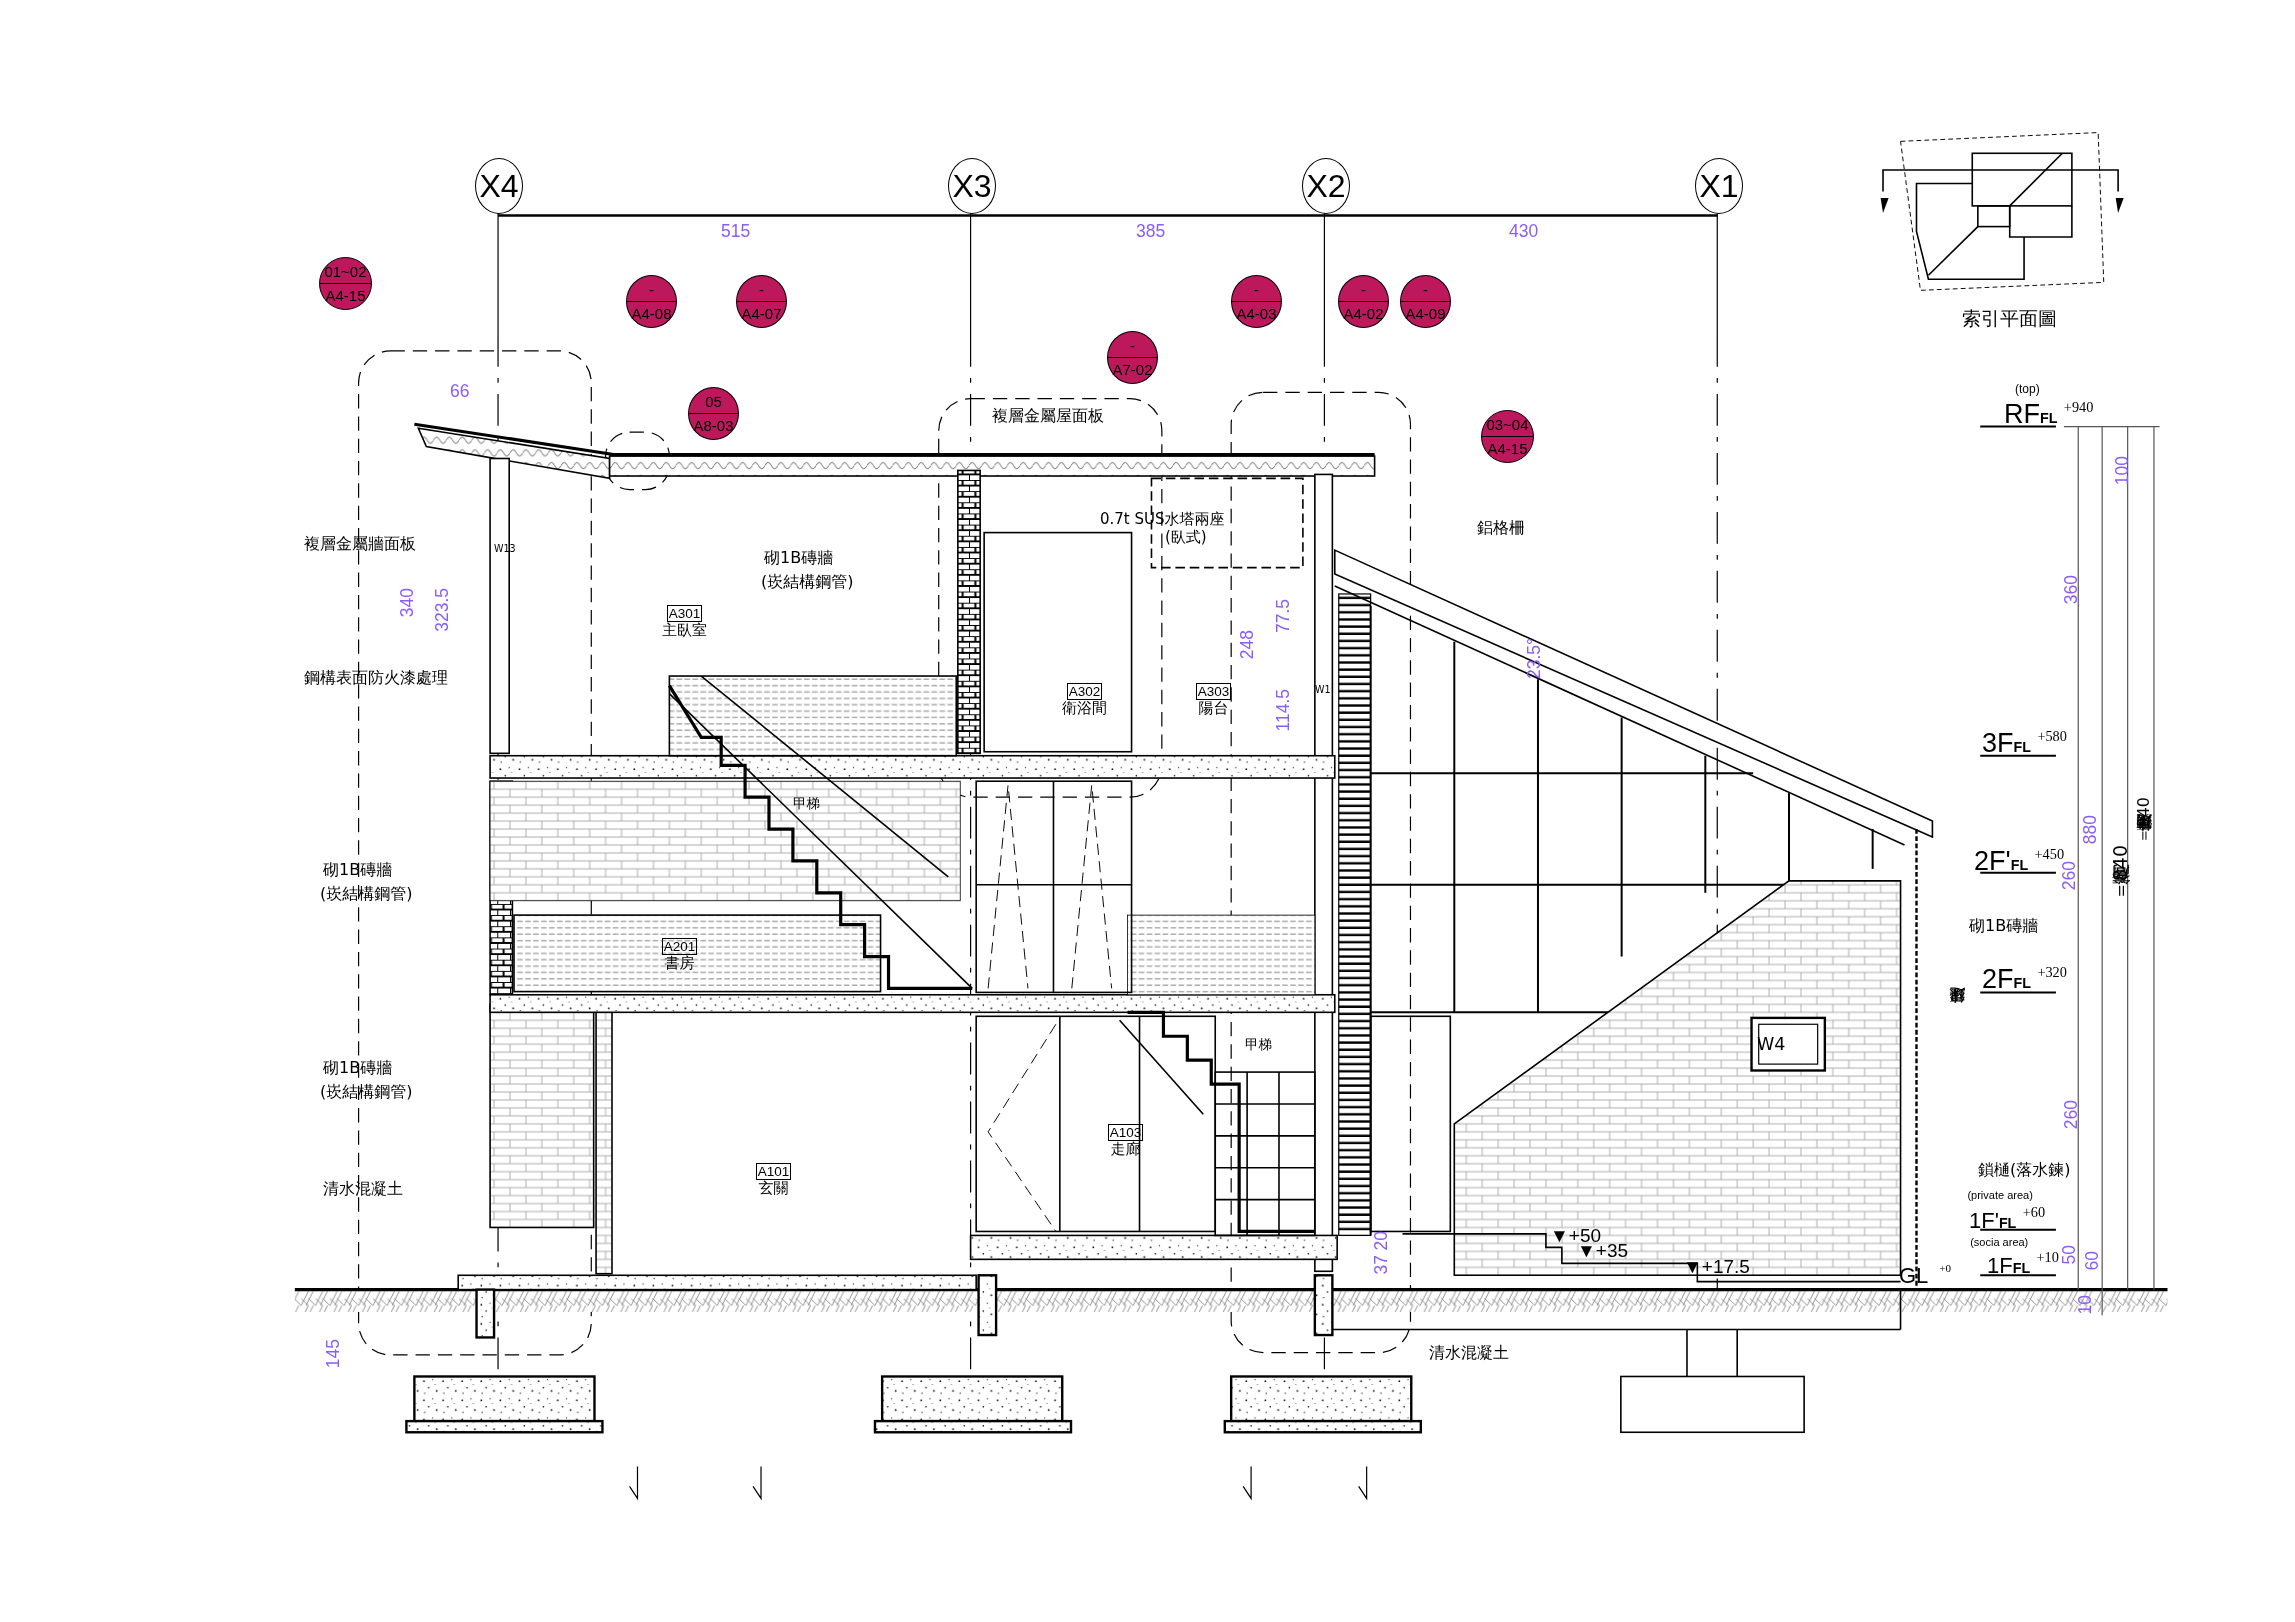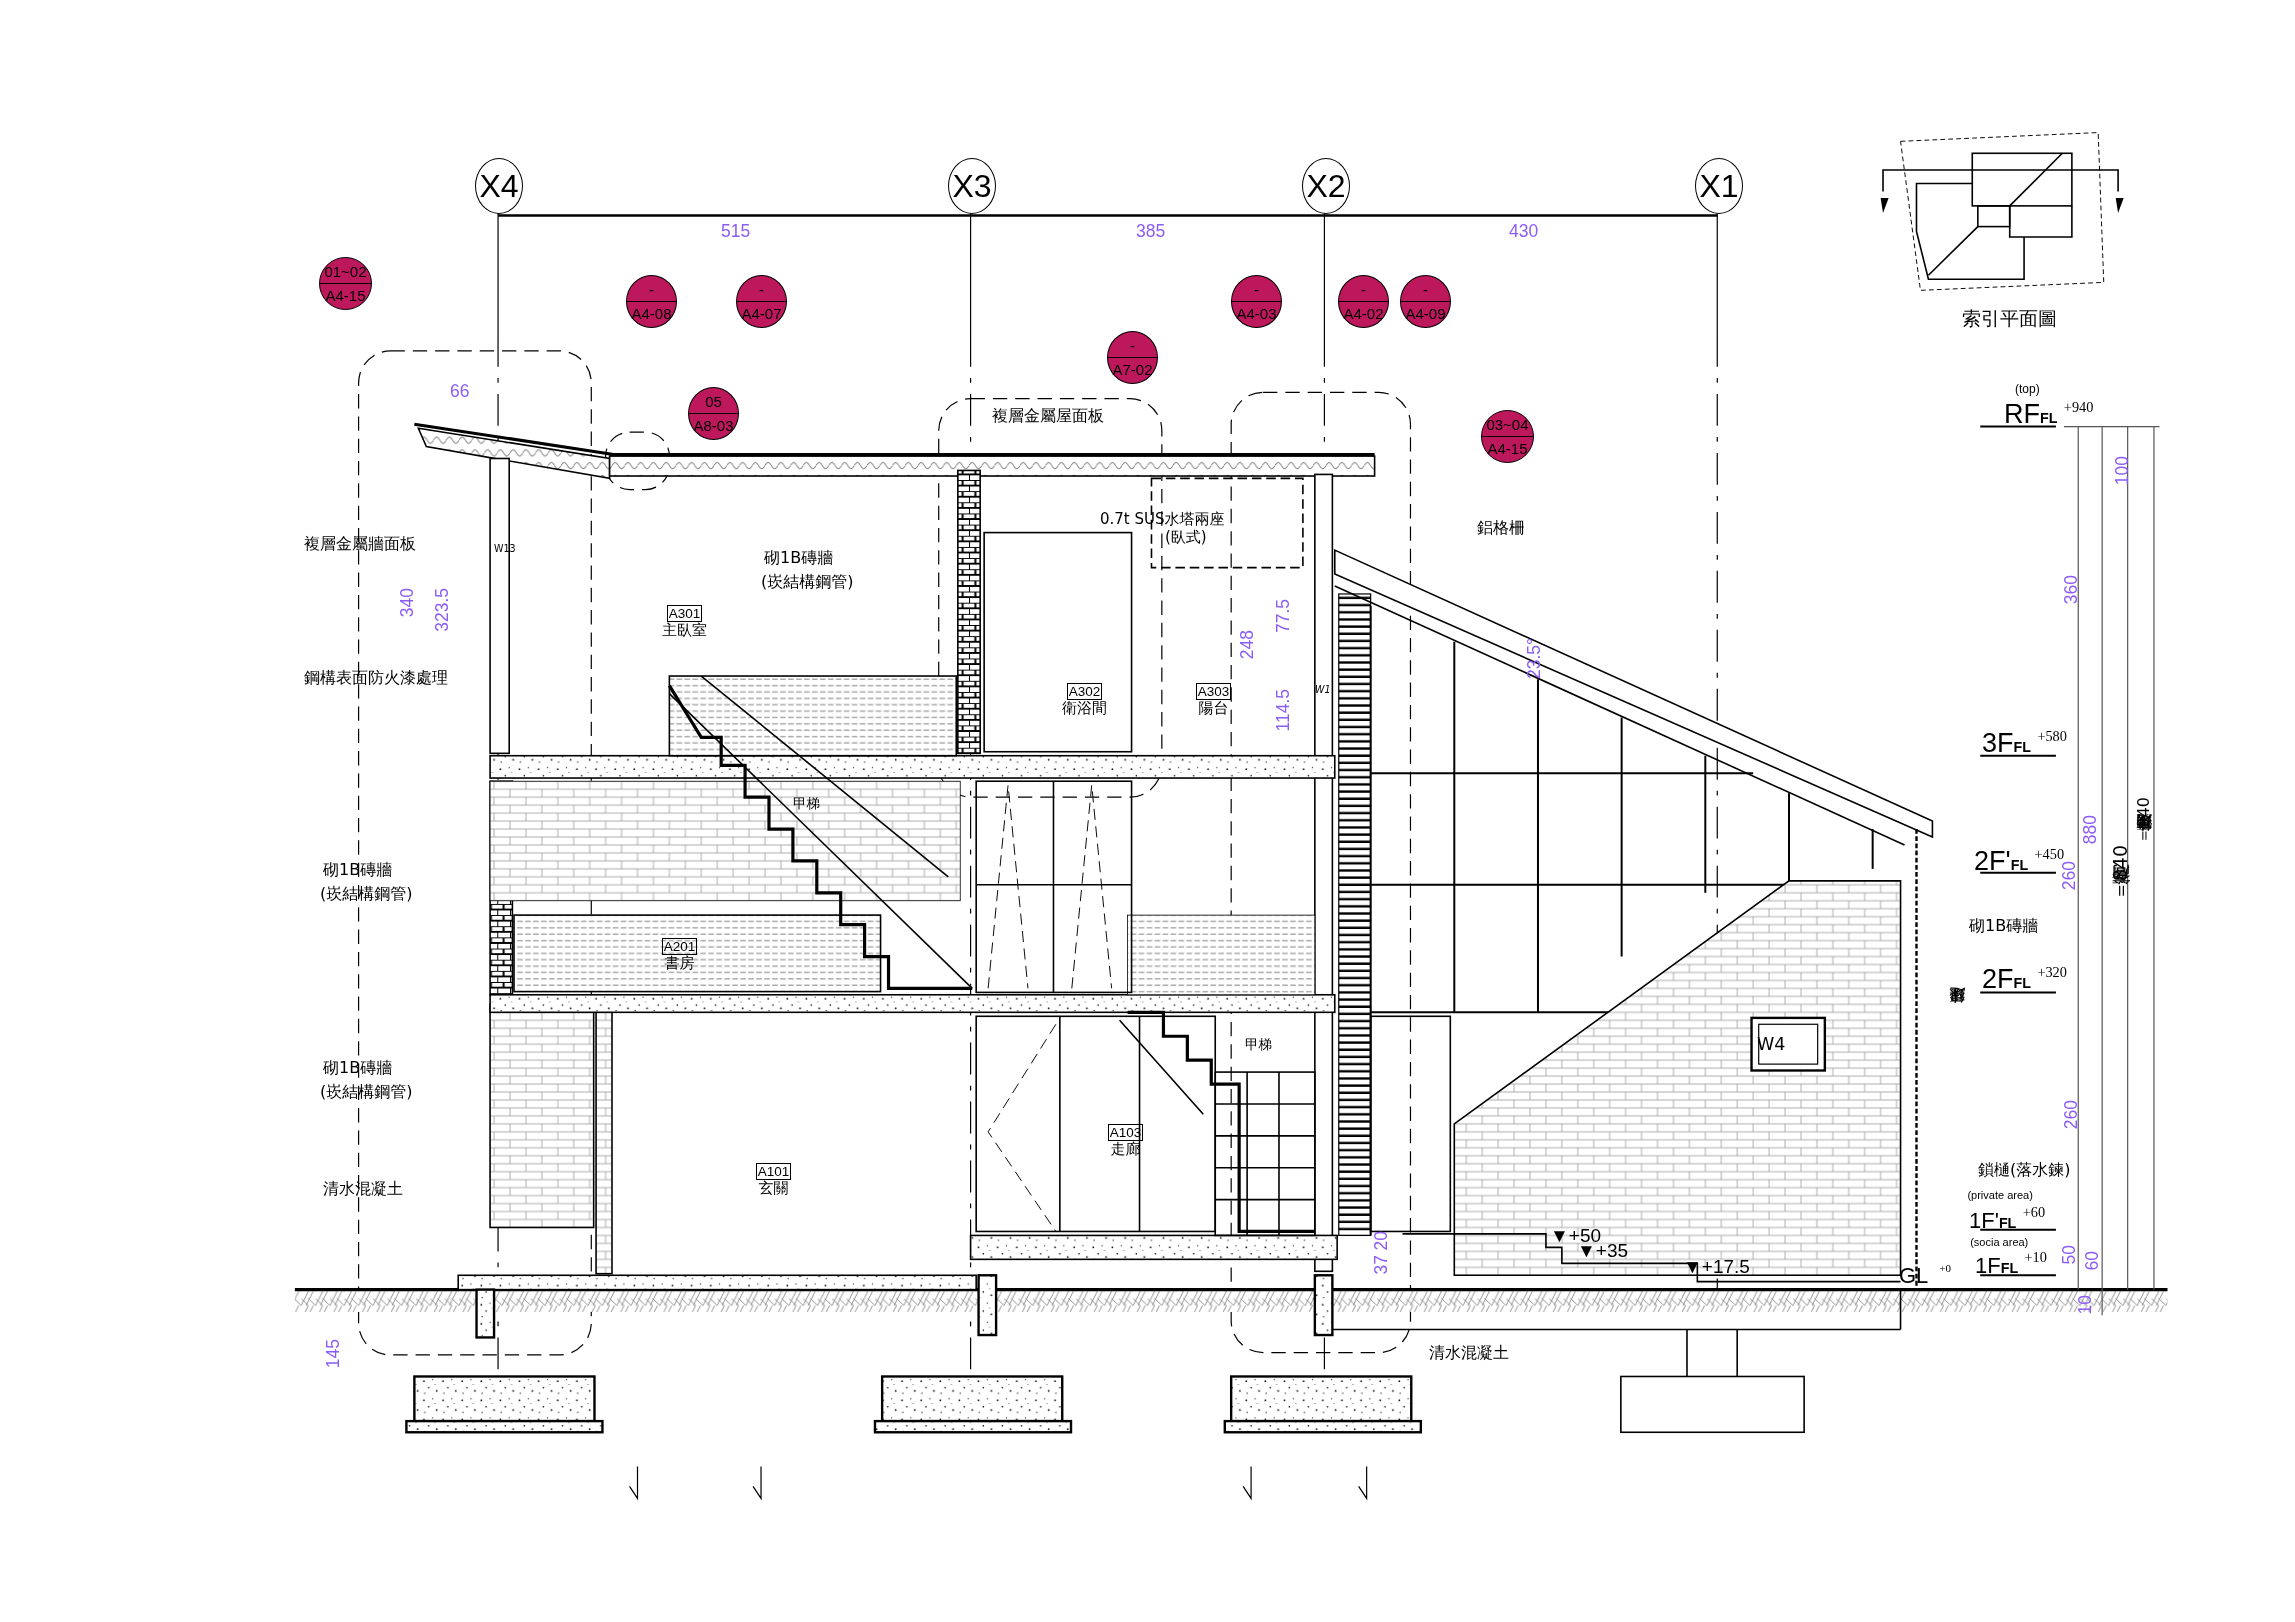--- a/index.html
+++ b/index.html
@@ -291,21 +291,21 @@
 <div class="t note" style="left:1429px;top:1345px;">清水混凝土</div>
 <div class="t note" style="left:1477px;top:520px;">鋁格柵</div>
 <div class="t note" style="left:1969px;top:918px;">砌1B磚牆</div>
 <div class="t note" style="left:1978px;top:1162px;">鎖樋(落水鍊)</div>
 <div class="t" style="left:1100px;top:512px;font-size:15px;">0.7t SUS水塔兩座</div>
 <div class="t" style="left:1165px;top:530px;font-size:15px;">(臥式)</div>
 <div class="t vdim" style="left:1949px;top:1016px;font-size:16px;">建築線</div>
 <div class="t" style="left:793px;top:797px;font-size:13.5px;">甲梯</div>
 <div class="t" style="left:1245px;top:1038px;font-size:13.5px;">甲梯</div>
 <div class="t" style="left:494px;top:544px;font-size:9.6px;">W13</div>
-<div class="t" style="left:1315px;top:685px;font-size:9.6px;font-style:italic;">W1</div>
+<div class="t" style="left:1315px;top:685px;font-size:9.6px;">W1</div>
 <div class="t" style="left:1757px;top:1036px;font-size:17.5px;">W4</div>
 <div class="t vdim dim" style="left:1526px;top:638px;">23.5°</div>
 
 <div class="room" style="left:662px;top:606px;">
     <div><span class="room-code">A301</span></div>
     <div class="room-name">主臥室</div>
   </div>
 <div class="room" style="left:1062px;top:684px;">
     <div><span class="room-code">A302</span></div>
     <div class="room-name">衛浴間</div>
@@ -356,21 +356,21 @@
 <div class="lvl" style="left:1974px;top:846px;">
   <span class="big">2F'</span><span class="fl">FL</span><span class="val">+450</span>
 </div>
 <div class="lvl" style="left:1982px;top:964px;">
   <span class="big">2F</span><span class="fl">FL</span><span class="val">+320</span>
 </div>
 <div class="lvl" style="left:1969px;top:1208px;">
   <span class="sub" style="left:-1.6px;top:-19px;font-size:11px;">(private area)</span><span class="big" style="font-size:22px;">1F'</span><span class="fl">FL</span><span class="val">+60</span>
 </div>
 <div class="lvl" style="left:1975px;top:1253px;">
-  <span class="sub" style="left:-4.8px;top:-17.5px;font-size:11px;">(socia area)</span><span class="big" style="font-size:22px;">1F</span><span class="fl">FL</span><span class="val">+10</span>
+  <span class="sub" style="left:-4.8px;top:-17.5px;font-size:11px;">(socia area)</span><span class="big" style="font-size:22px;margin-left:12px;">1F</span><span class="fl">FL</span><span class="val">+10</span>
 </div>
 <div class="lvl" style="left:1899px;top:1263px;">
   <span class="big" style="font-size:22px;">GL</span><span class="val" style="font-size:11px;margin-left:11px;">+0</span>
 </div>
 
 <div class="t elev" style="left:1550px;top:1226px;">▼<span>+50</span></div>
 <div class="t elev" style="left:1577px;top:1241px;">▼<span>+35</span></div>
 <div class="t elev" style="left:1683px;top:1257px;">▼<span>+17.5</span></div>
 
 

